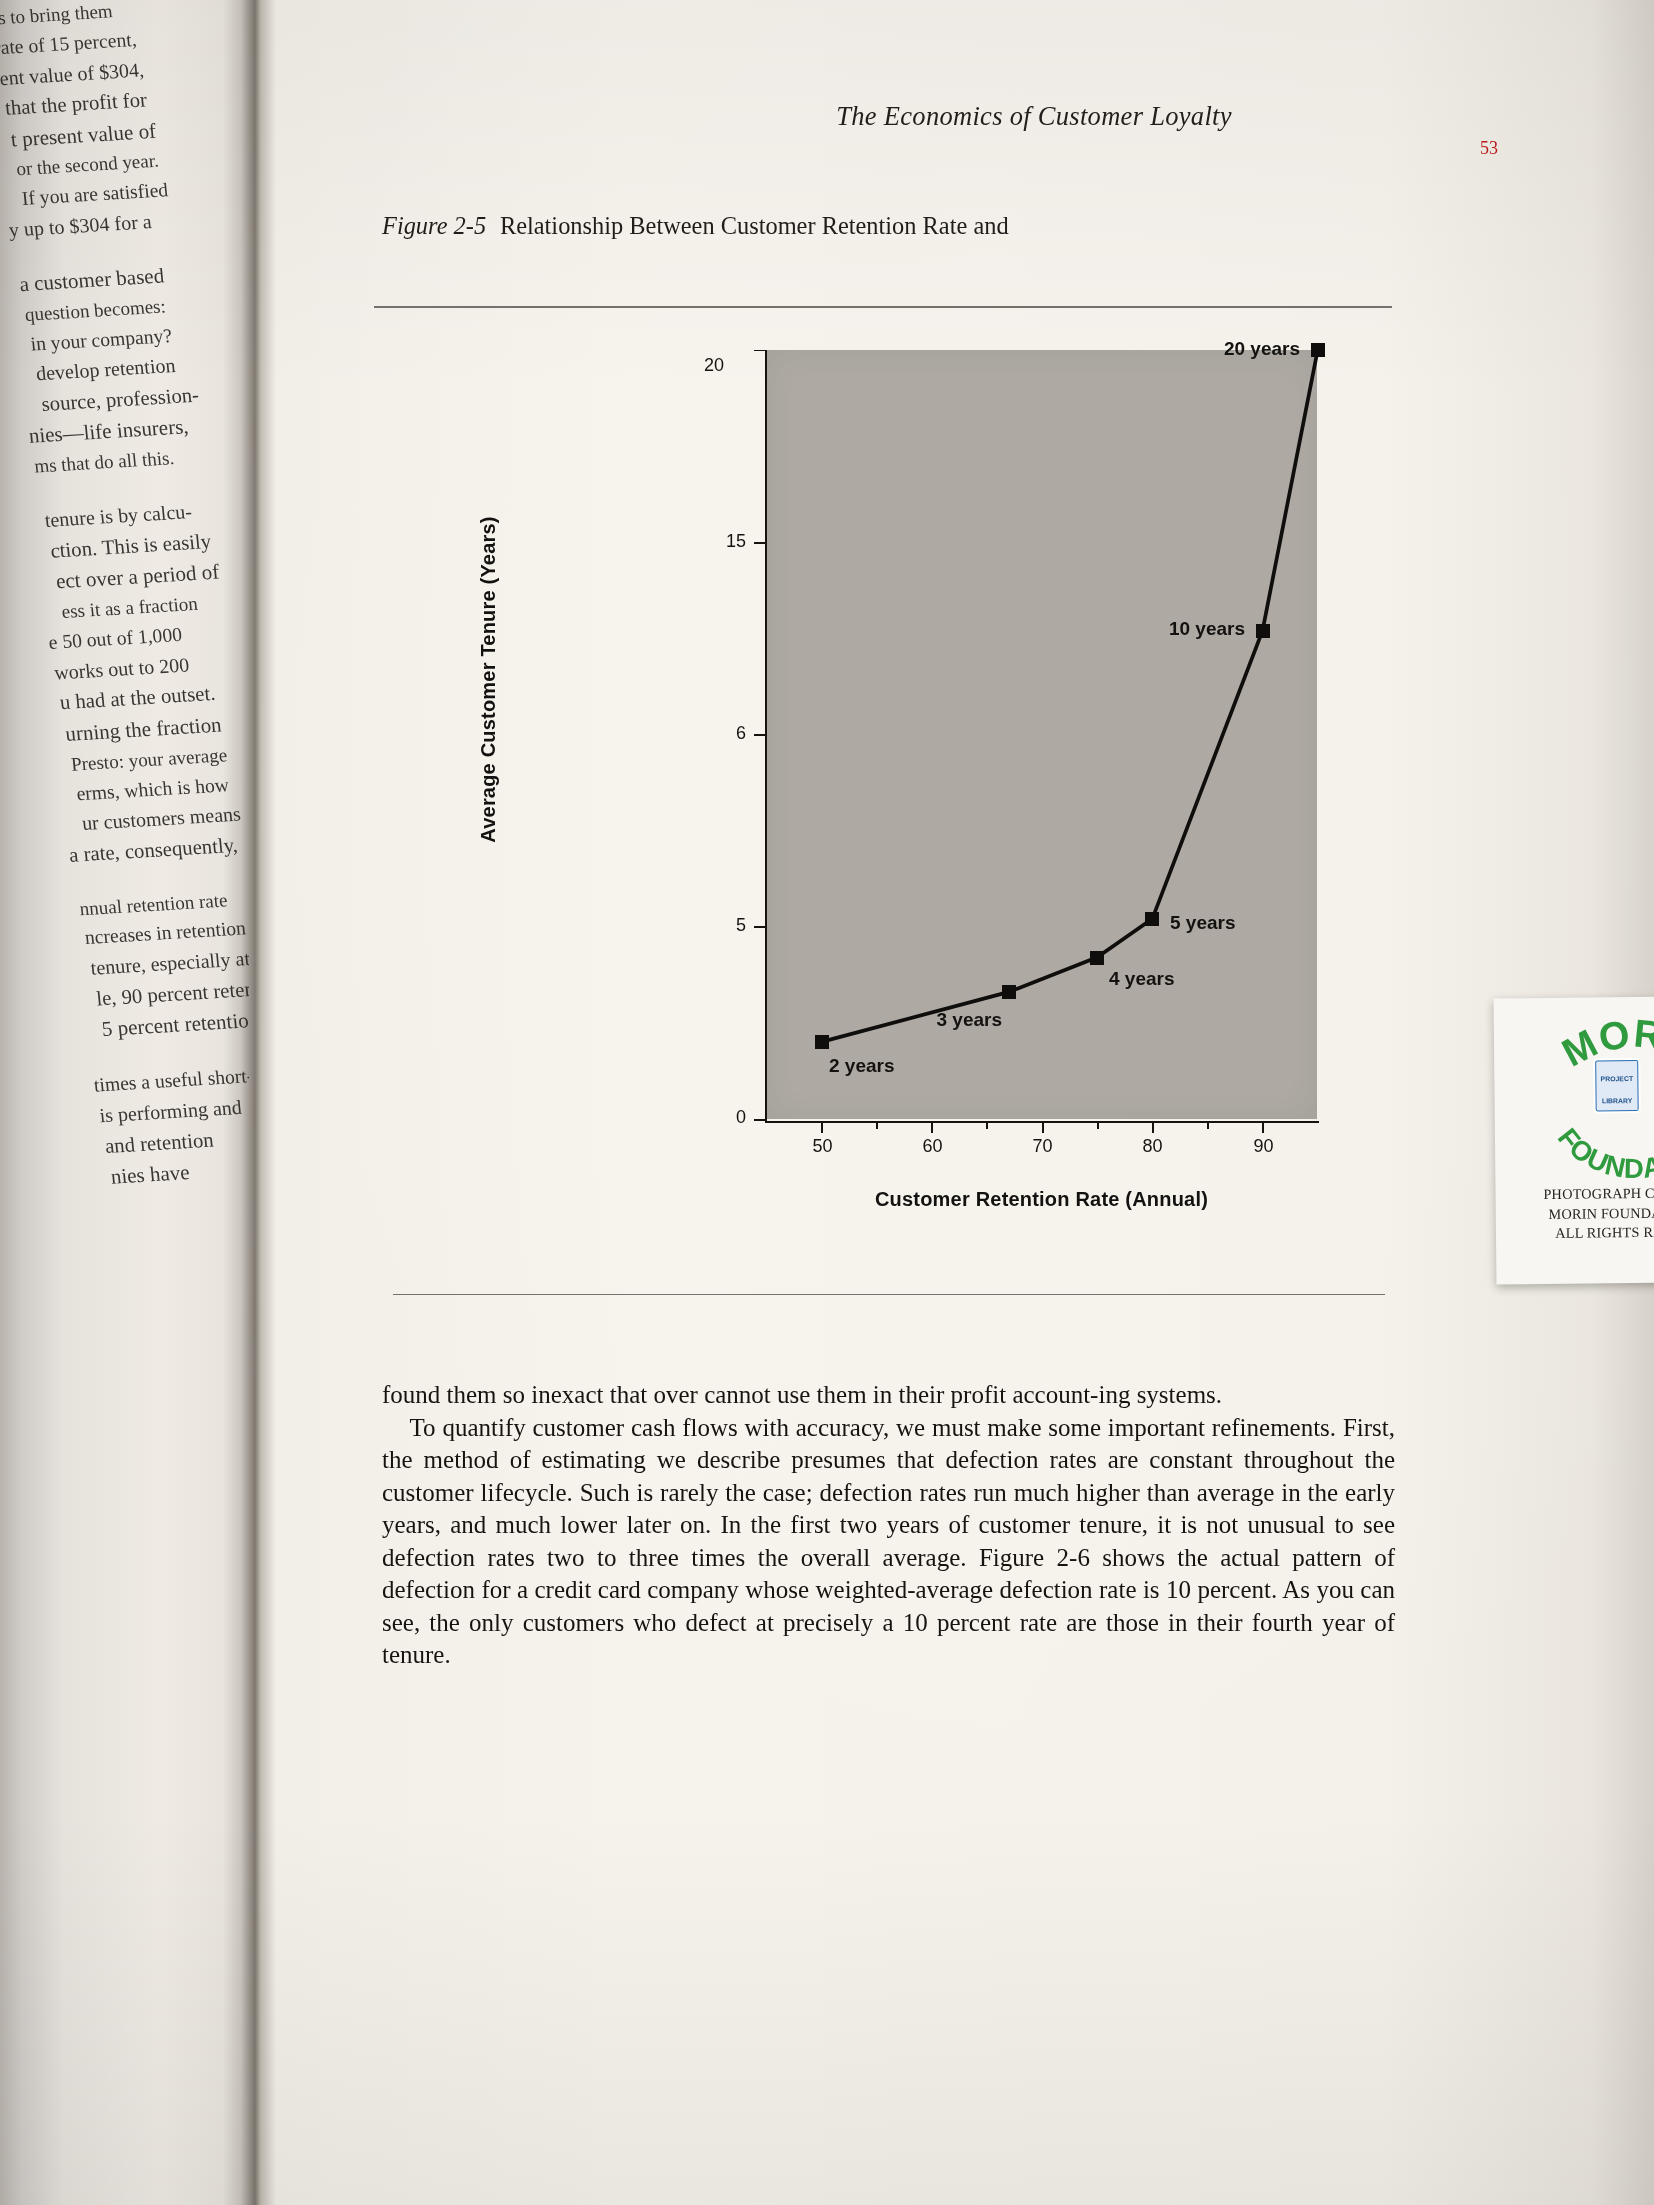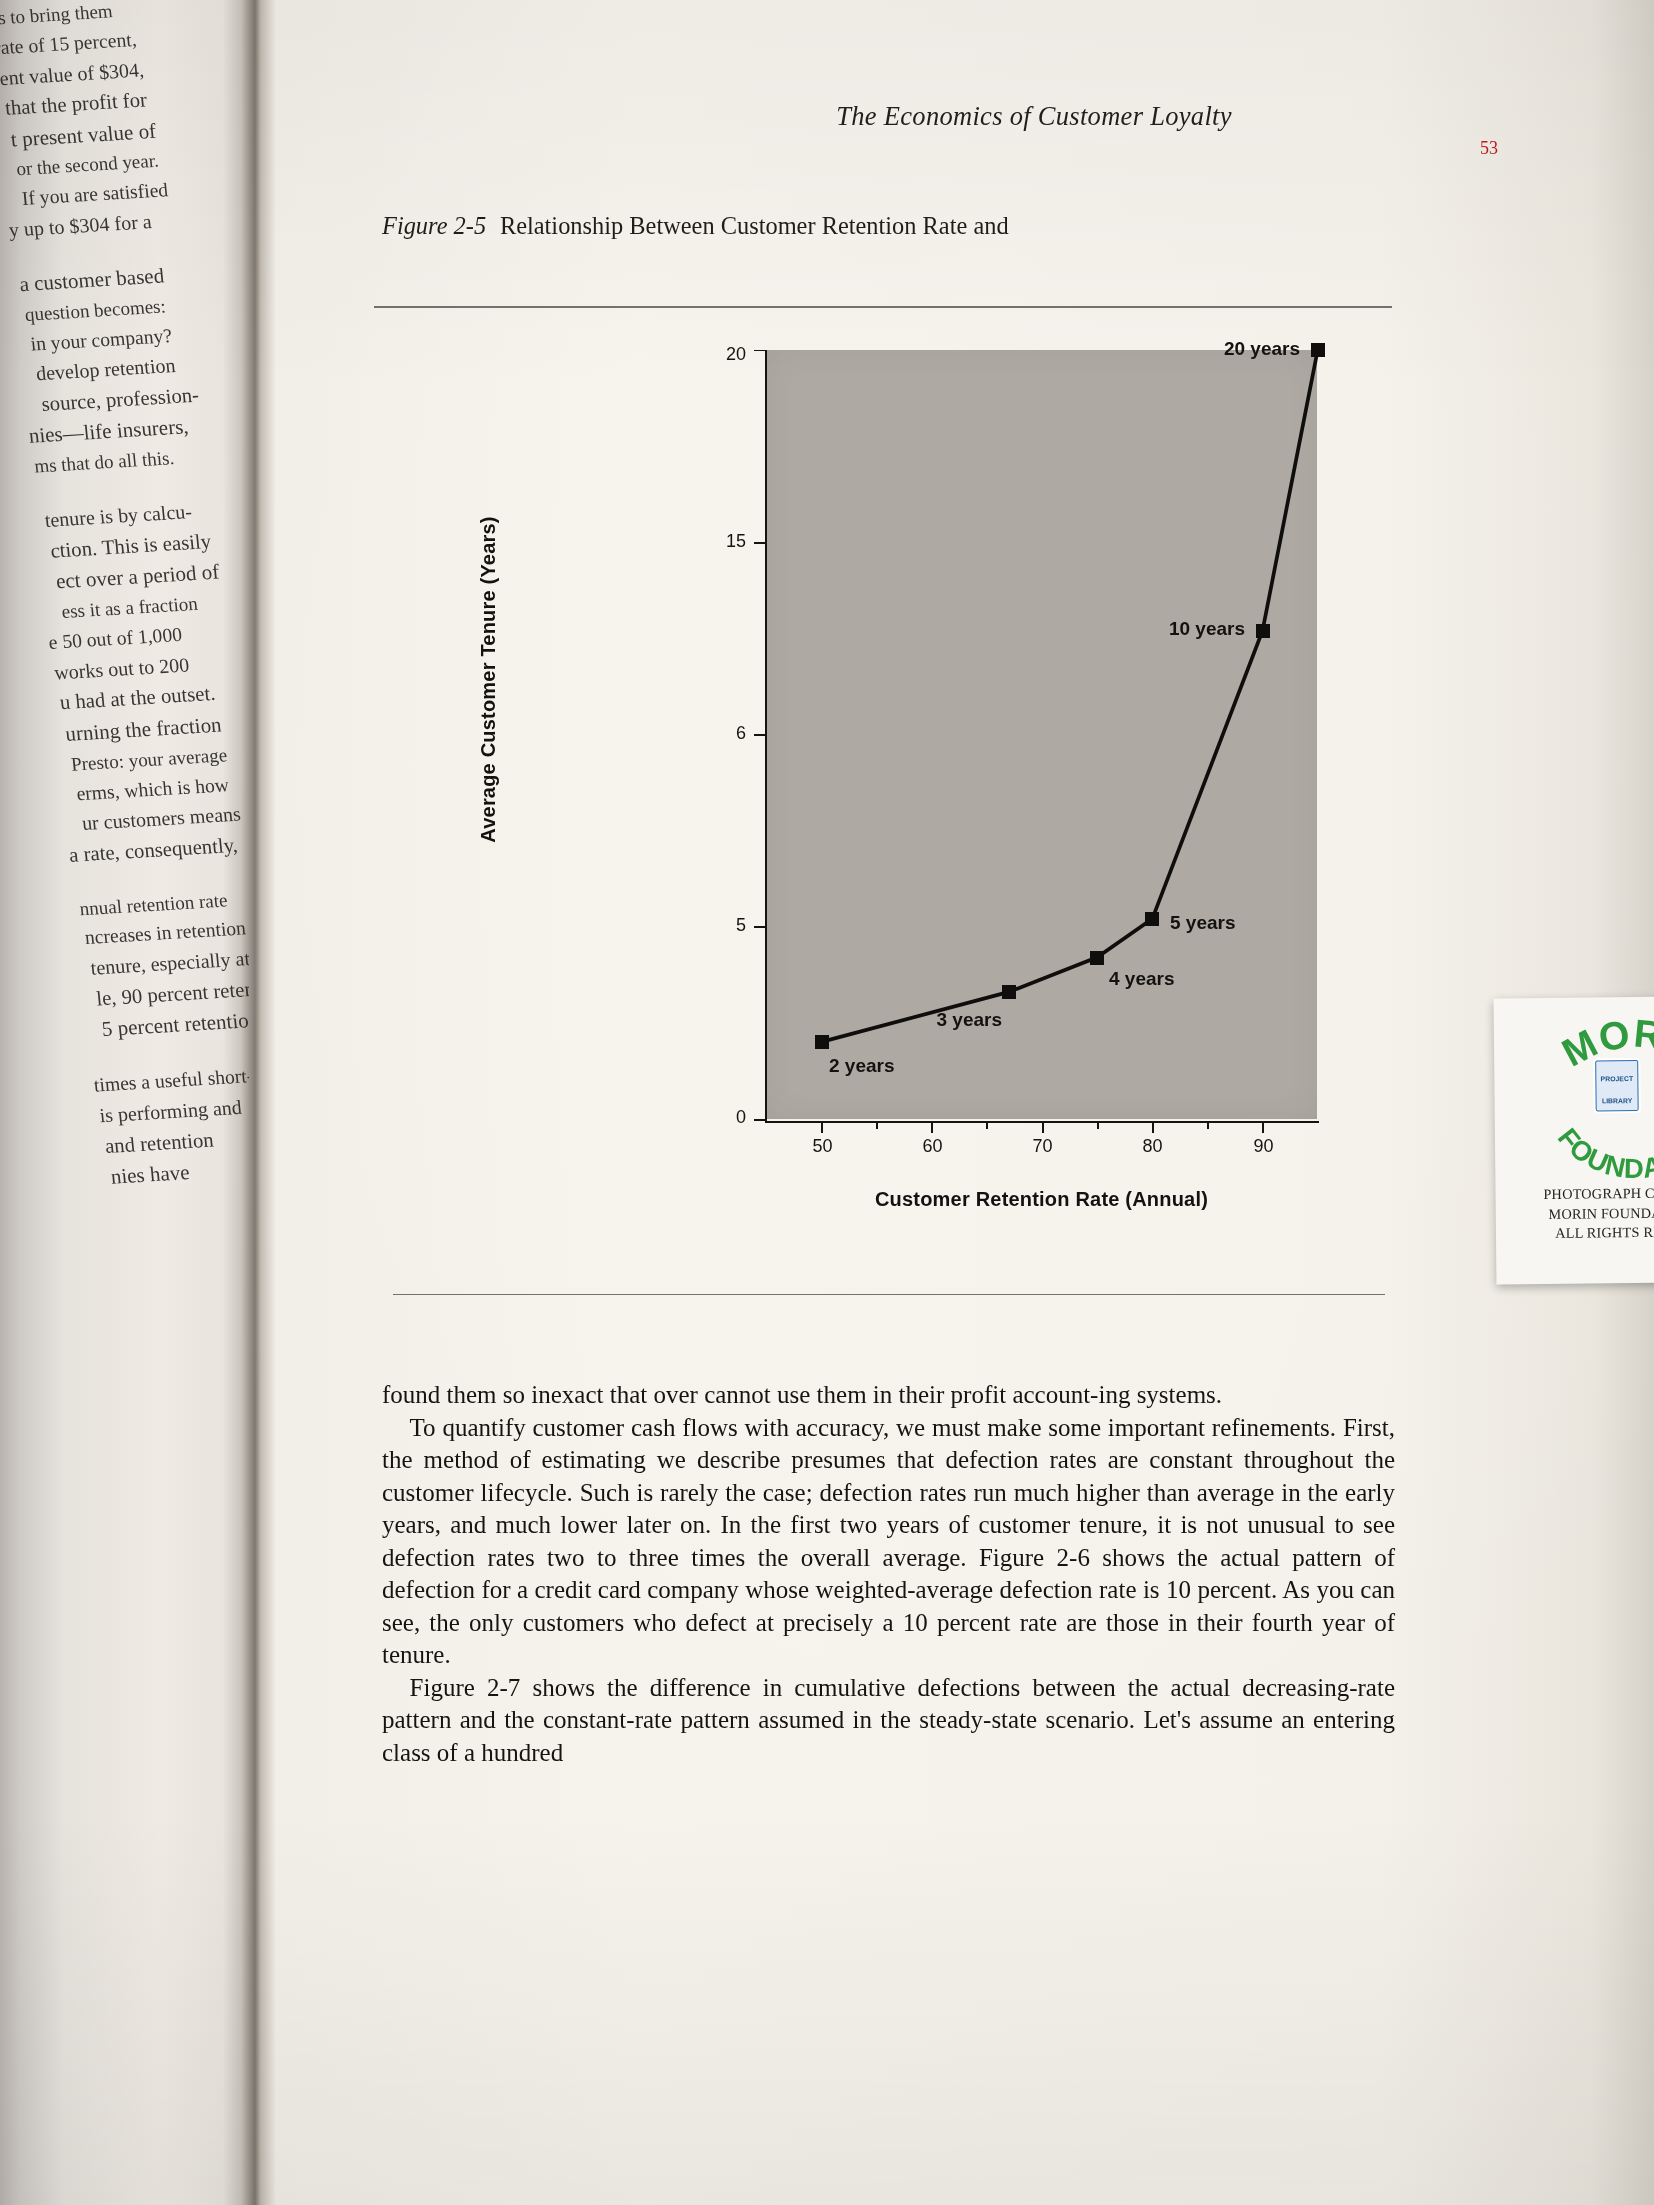--- a/index.html
+++ b/index.html
@@ -254,21 +254,21 @@
     <div id="ticks-y">
         <div class="y-tick" style="top: 790px;"></div>
         <div class="y-tick-label" style="left: 308px; top: 778px;">0</div>
         <div class="y-tick" style="top: 597px;"></div>
         <div class="y-tick-label" style="left: 308px; top: 586px;">5</div>
         <div class="y-tick" style="top: 405px;"></div>
         <div class="y-tick-label" style="left: 308px; top: 394px;">6</div>
         <div class="y-tick" style="top: 213px;"></div>
         <div class="y-tick-label" style="left: 308px; top: 202px;">15</div>
         <div class="y-tick" style="top: 20.7px;"></div>
-        <div class="y-tick-label" style="left: 308px; top: 15px;">20</div>
+        <div class="y-tick-label" style="left: 308px; top: 26px; text-align: center;">20</div>
       </div>
     <div id="ticks-x">
         <div class="x-tick" style="left: 447px;"></div>
         <div class="x-tick-label" style="left: 448px;">50</div>
         <div class="x-tick" style="left: 502px; height: 7.4px;"></div>
         <div class="x-tick" style="left: 557px;"></div>
         <div class="x-tick-label" style="left: 558px;">60</div>
         <div class="x-tick" style="left: 612px; height: 7.4px;"></div>
         <div class="x-tick" style="left: 668px;"></div>
         <div class="x-tick-label" style="left: 668px;">70</div>
@@ -317,16 +317,15 @@
       <div>MORIN FOUNDATION INC</div>
       <div>ALL RIGHTS RESERVED</div>
     </div>
   </div>
 
   <div class="rule" id="rule-bottom"></div>
 
   <div id="body-text">
       <p>found them so inexact that over cannot use them in their profit account-ing systems.</p>
       <p class="indent">To quantify customer cash flows with accuracy, we must make some important refinements. First, the method of estimating we describe presumes that defection rates are constant throughout the customer lifecycle. Such is rarely the case; defection rates run much higher than average in the early years, and much lower later on. In the first two years of customer tenure, it is not unusual to see defection rates two to three times the overall average. Figure 2-6 shows the actual pattern of defection for a credit card company whose weighted-average defection rate is 10 percent. As you can see, the only customers who defect at precisely a 10 percent rate are those in their fourth year of tenure.</p>
-      <p class="indent">Figure 2-7 shows the difference in cumulative defections between the actual decreasing-rate pattern and the constant-rate pattern assumed in the steady-state scenario. Let's assume an entering class of a hundred</p>
     </div>
 </div>
 
 
 </body></html>

